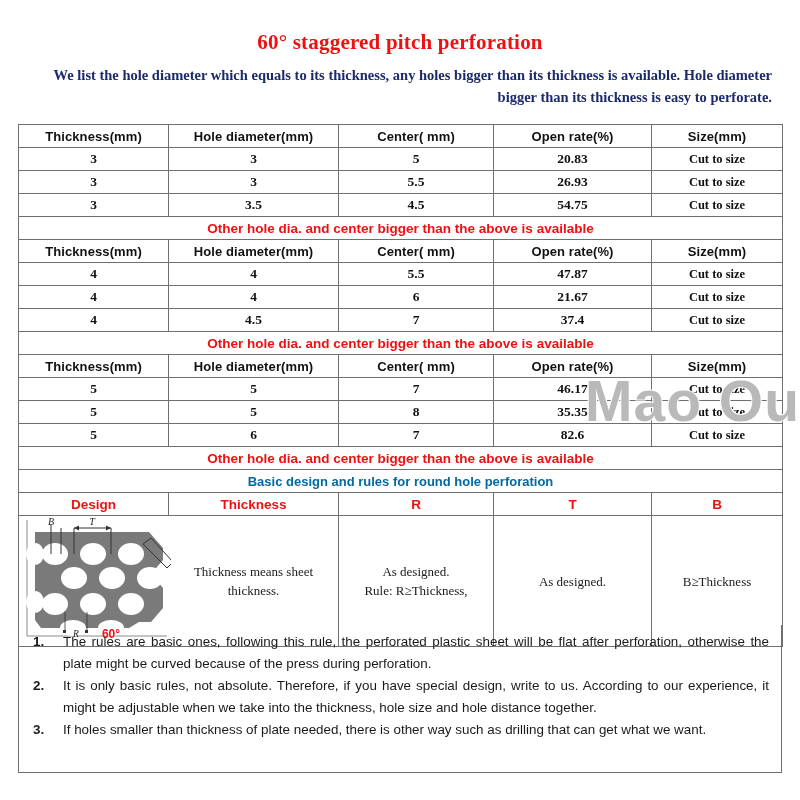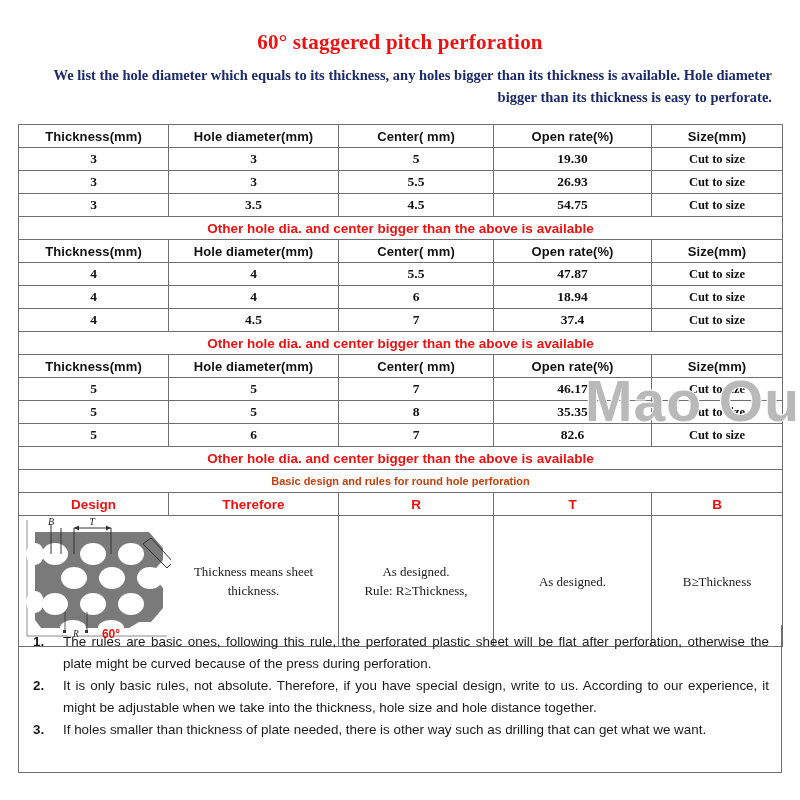--- a/index.html
+++ b/index.html
@@ -52,21 +52,21 @@
     font-family:"Liberation Serif",serif;
     font-size:12.5px;font-weight:bold;color:#111;
   }
   td.noteRed{
     font-family:"Liberation Sans",sans-serif;
     font-size:13.5px;font-weight:bold;color:#ee1111;
     height:22px;
   }
   td.noteBlue{
     font-family:"Liberation Sans",sans-serif;
-    font-size:11px;font-weight:bold;color:#c2410c;
+    font-size:13px;font-weight:bold;color:#0369a1;
     height:22px;
   }
   td.desHd{
     font-family:"Liberation Sans",sans-serif;
     font-size:13.5px;font-weight:bold;color:#ee1111;
     height:22px;
   }
   td.desCell{
     font-family:"Liberation Serif",serif;
     font-size:13px;color:#1a1a1a;line-height:19px;height:130px;
@@ -129,21 +129,21 @@
           <td class="hd">Thickness(mm)</td>
           <td class="hd">Hole diameter(mm)</td>
           <td class="hd">Center( mm)</td>
           <td class="hd">Open rate(%)</td>
           <td class="hd">Size(mm)</td>
         </tr>
         <tr>
           <td class="num">3</td>
           <td class="num">3</td>
           <td class="num">5</td>
-          <td class="num">19.30</td>
+          <td class="num">20.83</td>
           <td class="cts">Cut to size</td>
         </tr>
         <tr>
           <td class="num">3</td>
           <td class="num">3</td>
           <td class="num">5.5</td>
           <td class="num">26.93</td>
           <td class="cts">Cut to size</td>
         </tr>
         <tr>
@@ -168,21 +168,21 @@
           <td class="num">4</td>
           <td class="num">4</td>
           <td class="num">5.5</td>
           <td class="num">47.87</td>
           <td class="cts">Cut to size</td>
         </tr>
         <tr>
           <td class="num">4</td>
           <td class="num">4</td>
           <td class="num">6</td>
-          <td class="num">18.94</td>
+          <td class="num">21.67</td>
           <td class="cts">Cut to size</td>
         </tr>
         <tr>
           <td class="num">4</td>
           <td class="num">4.5</td>
           <td class="num">7</td>
           <td class="num">37.4</td>
           <td class="cts">Cut to size</td>
         </tr>
         <tr>
@@ -219,21 +219,21 @@
         </tr>
         <tr>
           <td class="noteRed" colspan="5">Other hole dia. and center bigger than the above is available</td>
         </tr>
 
         <tr>
           <td class="noteBlue" colspan="5">Basic design and rules for round hole perforation</td>
         </tr>
         <tr>
           <td class="desHd">Design</td>
-          <td class="desHd">Therefore</td>
+          <td class="desHd">Thickness</td>
           <td class="desHd">R</td>
           <td class="desHd">T</td>
           <td class="desHd">B</td>
         </tr>
         <tr>
           <td class="desImg">
             <div class="diagram">
               <svg width="150" height="130" viewBox="0 0 150 130">
 
                 <line x1="6" y1="4" x2="6" y2="120" stroke="#8a8a8a" stroke-width="1"></line>

